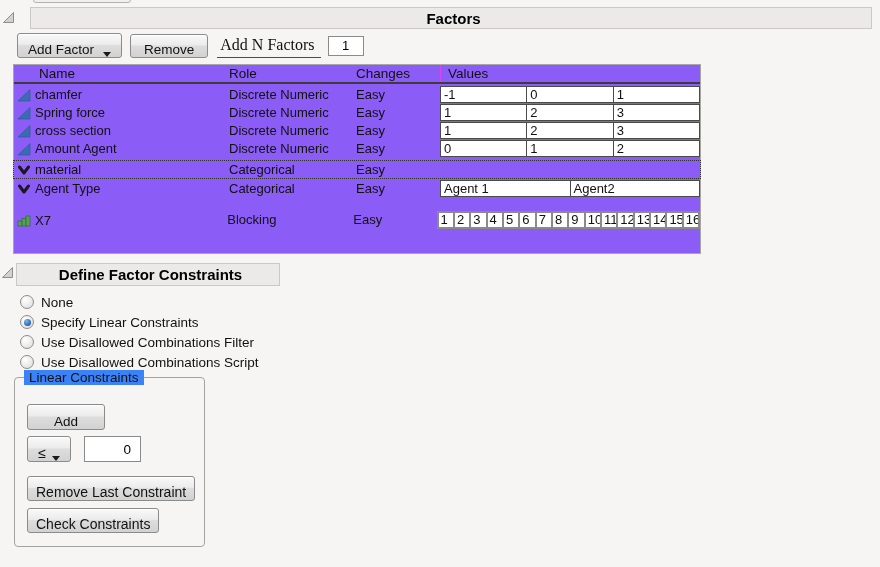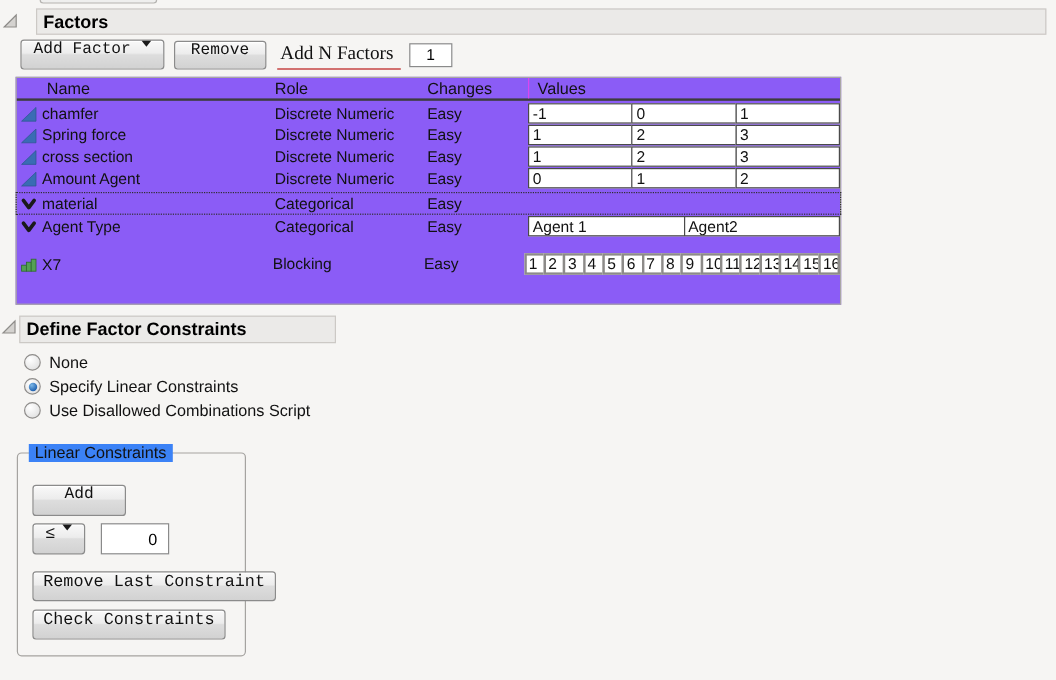--- a/index.html
+++ b/index.html
@@ -17,34 +17,34 @@
   .cutoff-top {
     position:absolute; left:33px; top:-4px; width:98px; height:7px;
     background:#efefee; border:1px solid #b5b3b0; border-radius:0 0 3px 3px;
   }
 
   
   .disc-tri { position:absolute; width:13px; height:13px; }
   .band {
     position:absolute; background:#ebeae8; border:1px solid #ccc9c5;
     font-weight:bold; font-size:15px; color:#000;
-    display:flex; align-items:center; padding-left:5px;
+    display:flex; align-items:center; padding-left:5px;justify-content:center;
   }
   .band-factors { left:30px; top:7px; width:842px; height:22px; }
   .band-dfc     { left:16px; top:263px; width:264px; height:23px; }
   .tri-factors  { left:2px;  top:11px; }
   .tri-dfc      { left:1px;  top:266px; }
 
   
   .toolbar { position:absolute; left:17px; top:33px; display:flex; align-items:center; }
   .btn {
-    display:inline-flex; align-items:flex-start; justify-content:center;
+    display:inline-flex; align-items:flex-end; justify-content:center;
     background:linear-gradient(to bottom,#f9f9f9 0%,#ececec 45%,#ddd 50%,#d2d2d2 100%);
     border:1px solid #8b8b8b; border-radius:3px;
-    font-family:Liberation Mono, monospace; font-size:13.5px; color:#111;
+    font-family:Liberation Sans, sans-serif; font-size:13.5px; color:#111;
     box-shadow:inset 0 1px 0 #fff; cursor:default; white-space:nowrap;
   }
   .btn-addfactor { height:25px; padding:0 10px; gap:9px; }
   .btn-remove   { height:24px; padding:0 13px; margin-left:8px; }
   .arrow-down { width:0; height:0; border-left:4px solid transparent; border-right:4px solid transparent; border-top:5px solid #1a1a1a; }
   .addn-label { margin-left:9px; padding:2px 6px 3px 3px; border-bottom:1px solid #b91c1c; font-size:16px;font-family:Liberation Serif, serif; }
   .addn-input {
     margin-left:7px; width:36px; height:20px; border:1px solid #8a8a8a; background:#fff;
     text-align:center; font-family:"Liberation Sans",sans-serif; font-size:13px;
   }
@@ -279,20 +279,24 @@
   <div class="radio-row">
     <span class="radio"></span>
     <span>None</span>
   </div>
   <div class="radio-row">
     <span class="radio checked"></span>
     <span>Specify Linear Constraints</span>
   </div>
   <div class="radio-row">
     <span class="radio"></span>
+    <span>Use Disallowed Combinations Filter</span>
+  </div>
+  <div class="radio-row">
+    <span class="radio"></span>
     <span>Use Disallowed Combinations Script</span>
   </div>
 </div>
 
 <div class="groupbox"></div>
 <span class="groupbox-legend">Linear Constraints</span>
 
 <div class="btn btn-add">
   <span>Add</span>
 </div>

